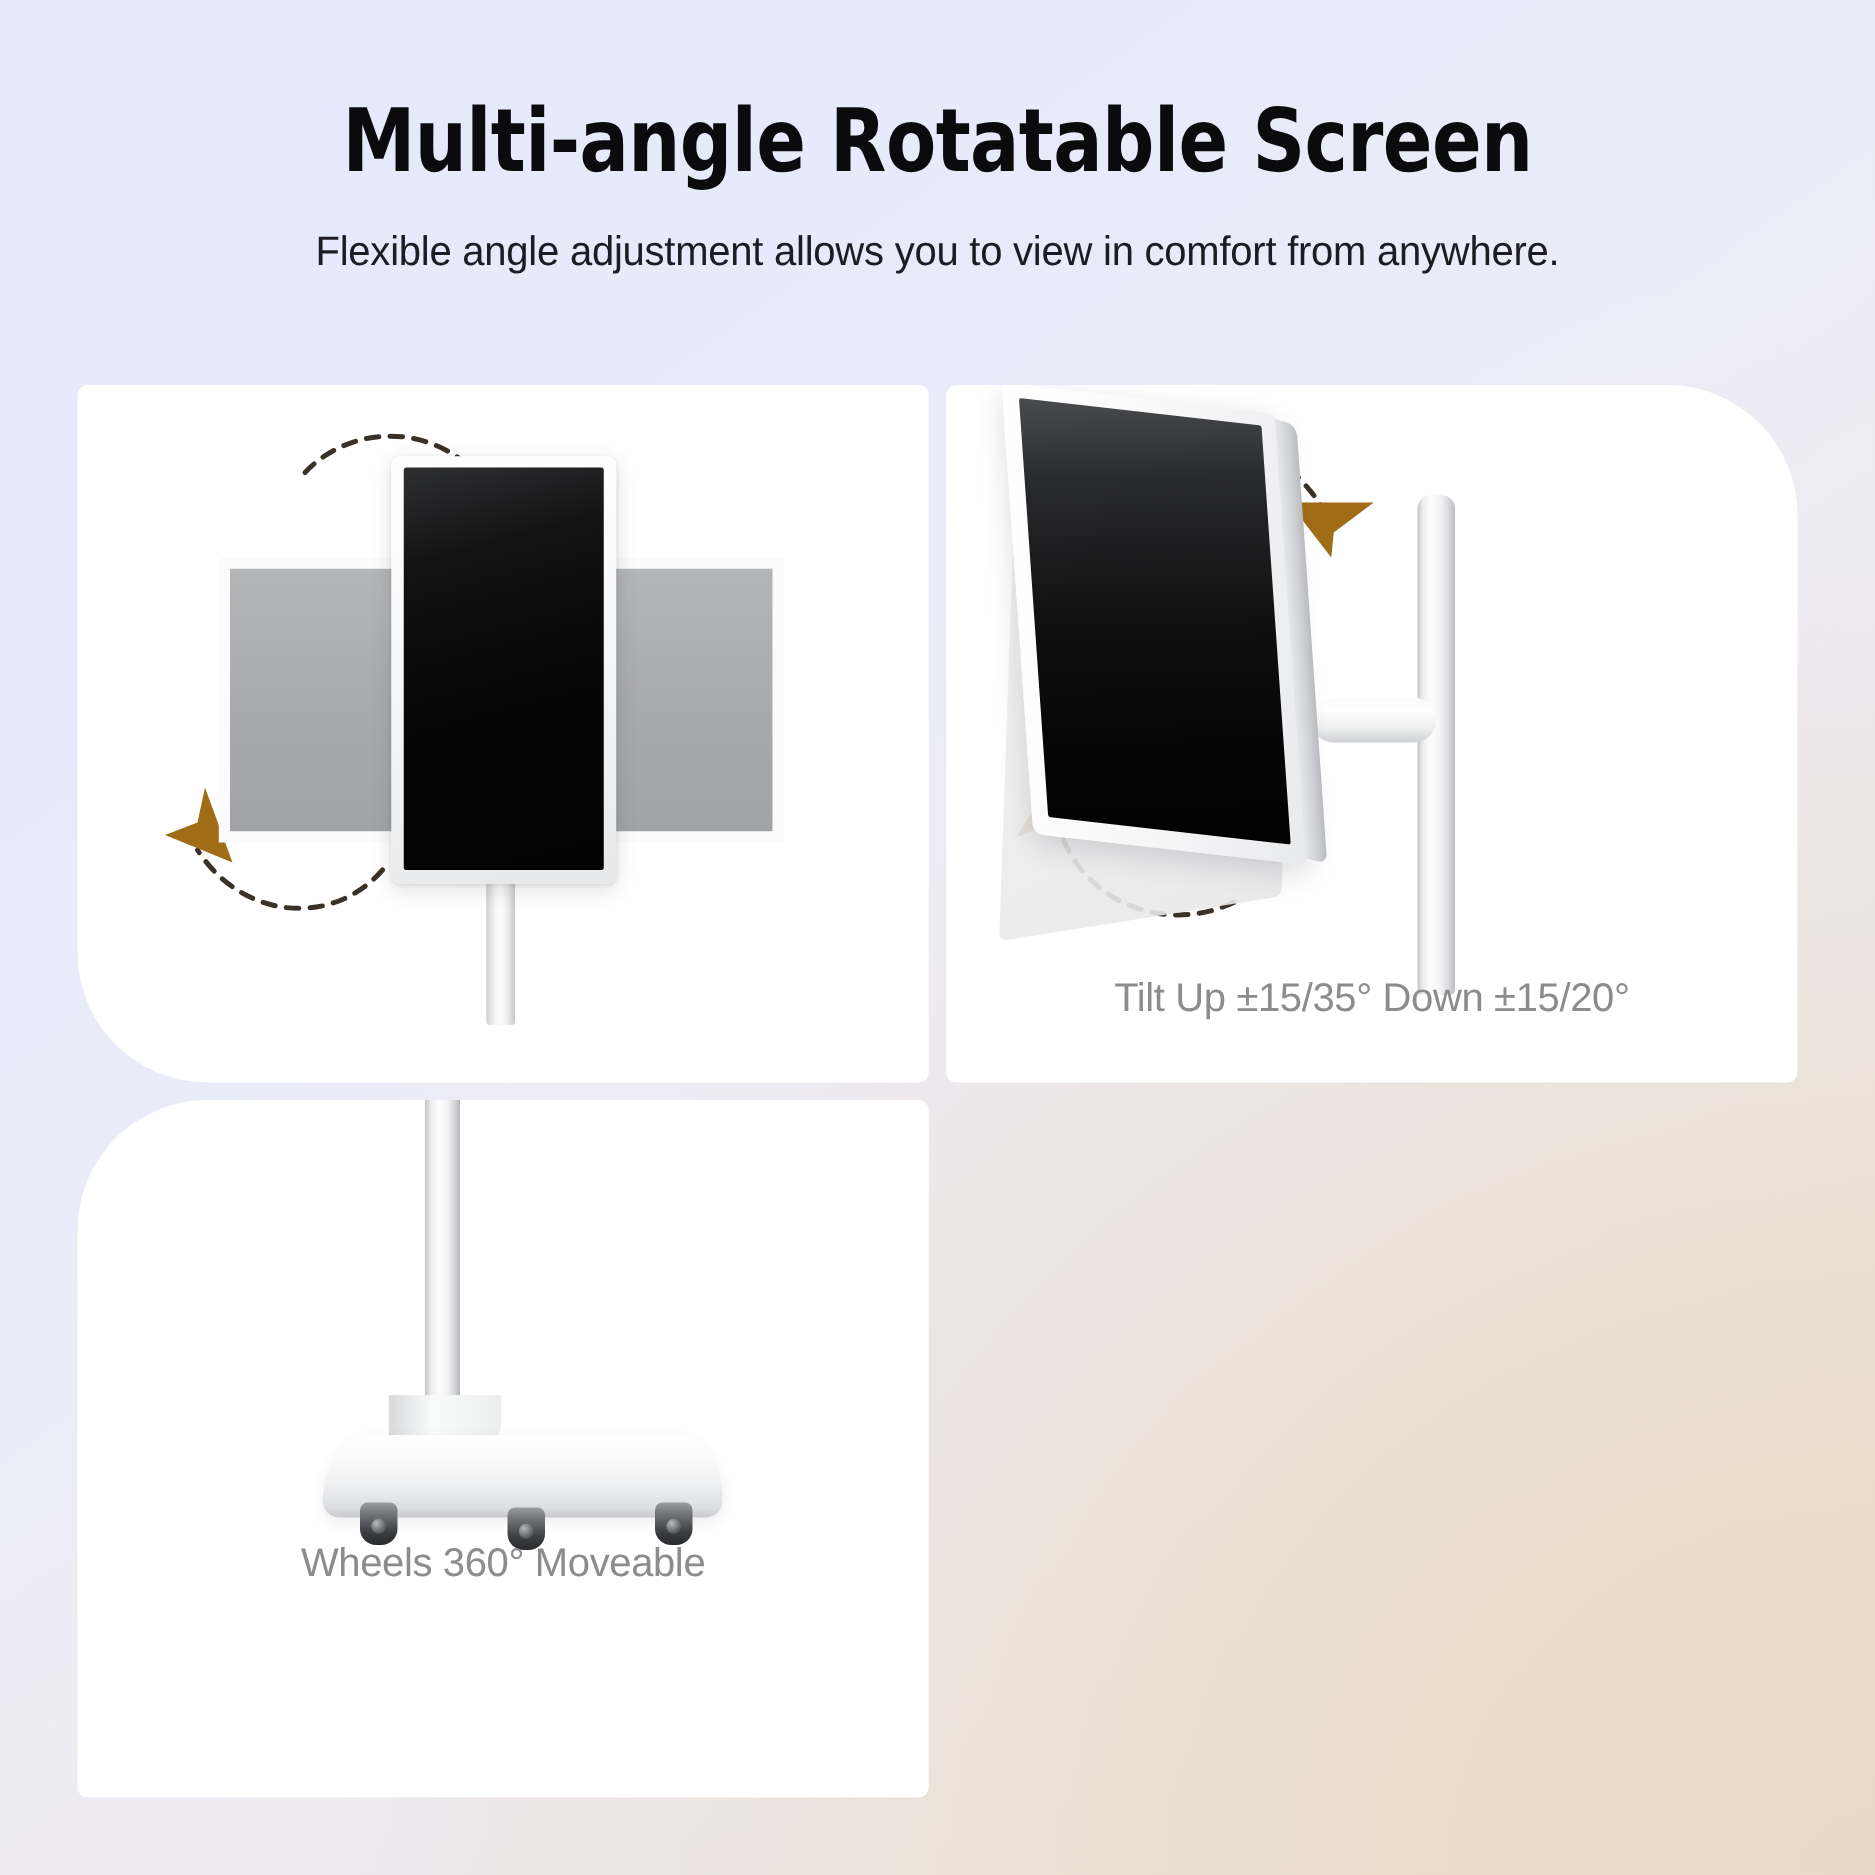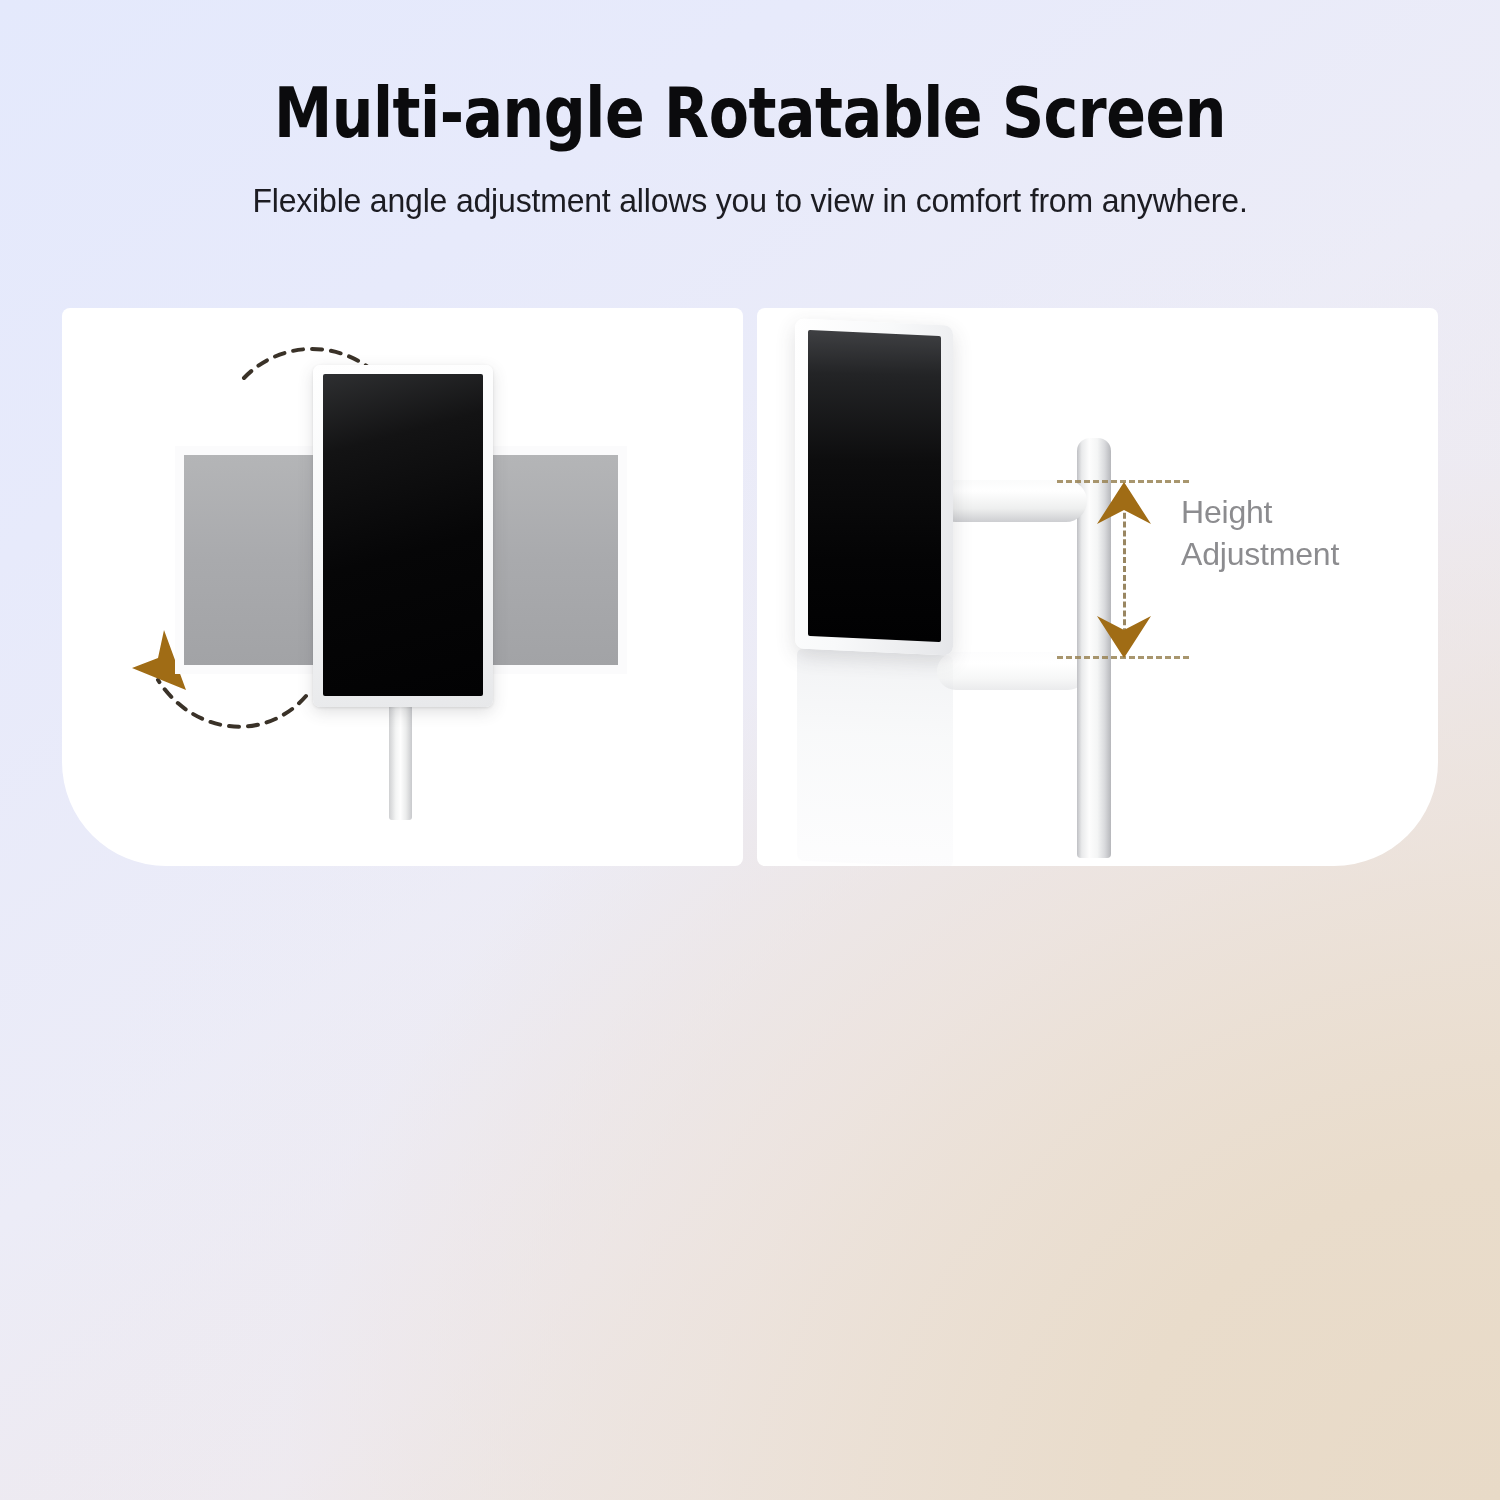--- a/index.html
+++ b/index.html
@@ -272,39 +272,50 @@
 
     <div class="p1-ghost left"></div>
     <div class="p1-ghost right"></div>
     <div class="pole p1-pole"></div>
     <div class="p1-monitor">
       <div class="p1-screen"></div>
     </div>
 
   </div>
 
-
-
-  <div class="card br">
-    <div class="p4-ghost-body"></div>
-    <div class="p4-arm-low"></div>
-    <div class="pole p4-pole"></div>
-    <div class="p4-arm"></div>
-    <div class="p4-monitor">
-      <div class="p4-screen"></div>
+  <div class="card tr">
+
+    <svg class="arrow-svg" style="left:160px;top:22px;width:220px;height:118px;" viewBox="0 0 220 118">
+      <path d="M8 18 C 62 4, 124 36, 148 90" fill="none" stroke="#3a3228" stroke-width="4" stroke-dasharray="10 9" stroke-linecap="round"></path>
+      <path d="M114 72 L182 72 L150 96 L148 116 Z" fill="#A06C15"></path>
+    </svg>
+
+    <svg class="arrow-svg" style="left:34px;top:304px;width:210px;height:130px;" viewBox="0 0 210 130">
+      <path d="M196 110 C 140 136, 72 110, 54 44" fill="none" stroke="#3a3228" stroke-width="4" stroke-dasharray="10 9" stroke-linecap="round"></path>
+      <path d="M22 58 L56 2 L90 58 L56 44 Z" fill="#A06C15"></path>
+    </svg>
+
+    <div class="p2-shadow"></div>
+    <div class="pole p2-pole"></div>
+    <div class="p2-arm"></div>
+    <div class="p2-mon-wrap">
+      <div class="p2-monitor">
+        <div class="p2-screen"></div>
+      </div>
+      <div class="p2-edge"></div>
     </div>
 
-    <div class="dash-line" style="left:300px;top:172px;width:132px;"></div>
-    <div class="dash-line" style="left:300px;top:348px;width:132px;"></div>
-    <div class="dash-vert" style="left:366px;top:178px;height:166px;"></div>
-
-    <svg class="arrow-svg" style="left:336px;top:172px;width:62px;height:48px;" viewBox="0 0 62 48">
-      <path d="M4 44 L31 2 L58 44 L31 30 Z" fill="#A06C15"></path>
-    </svg>
-    <svg class="arrow-svg" style="left:336px;top:304px;width:62px;height:48px;" viewBox="0 0 62 48">
-      <path d="M4 4 L31 46 L58 4 L31 18 Z" fill="#A06C15"></path>
-    </svg>
-
-    <div class="cap-name" style="left:424px;top:184px;">Height</div>
-    <div class="cap-name" style="left:424px;top:226px;">Adjustment</div>
+    <div class="caption cap-tr">Tilt Up ±15/35° Down ±15/20°</div>
   </div>
 
+  <div class="card bl">
+    <div class="pole p3-pole"></div>
+    <div class="p3-foot"></div>
+    <div class="p3-base"></div>
+    <div class="wheel" style="left:226px;top:322px;"></div>
+    <div class="wheel" style="left:344px;top:326px;"></div>
+    <div class="wheel" style="left:462px;top:322px;"></div>
+
+    <div class="caption cap-bl">Wheels 360° Moveable</div>
+  </div>
+
+
 </div>
 
 </body></html>

